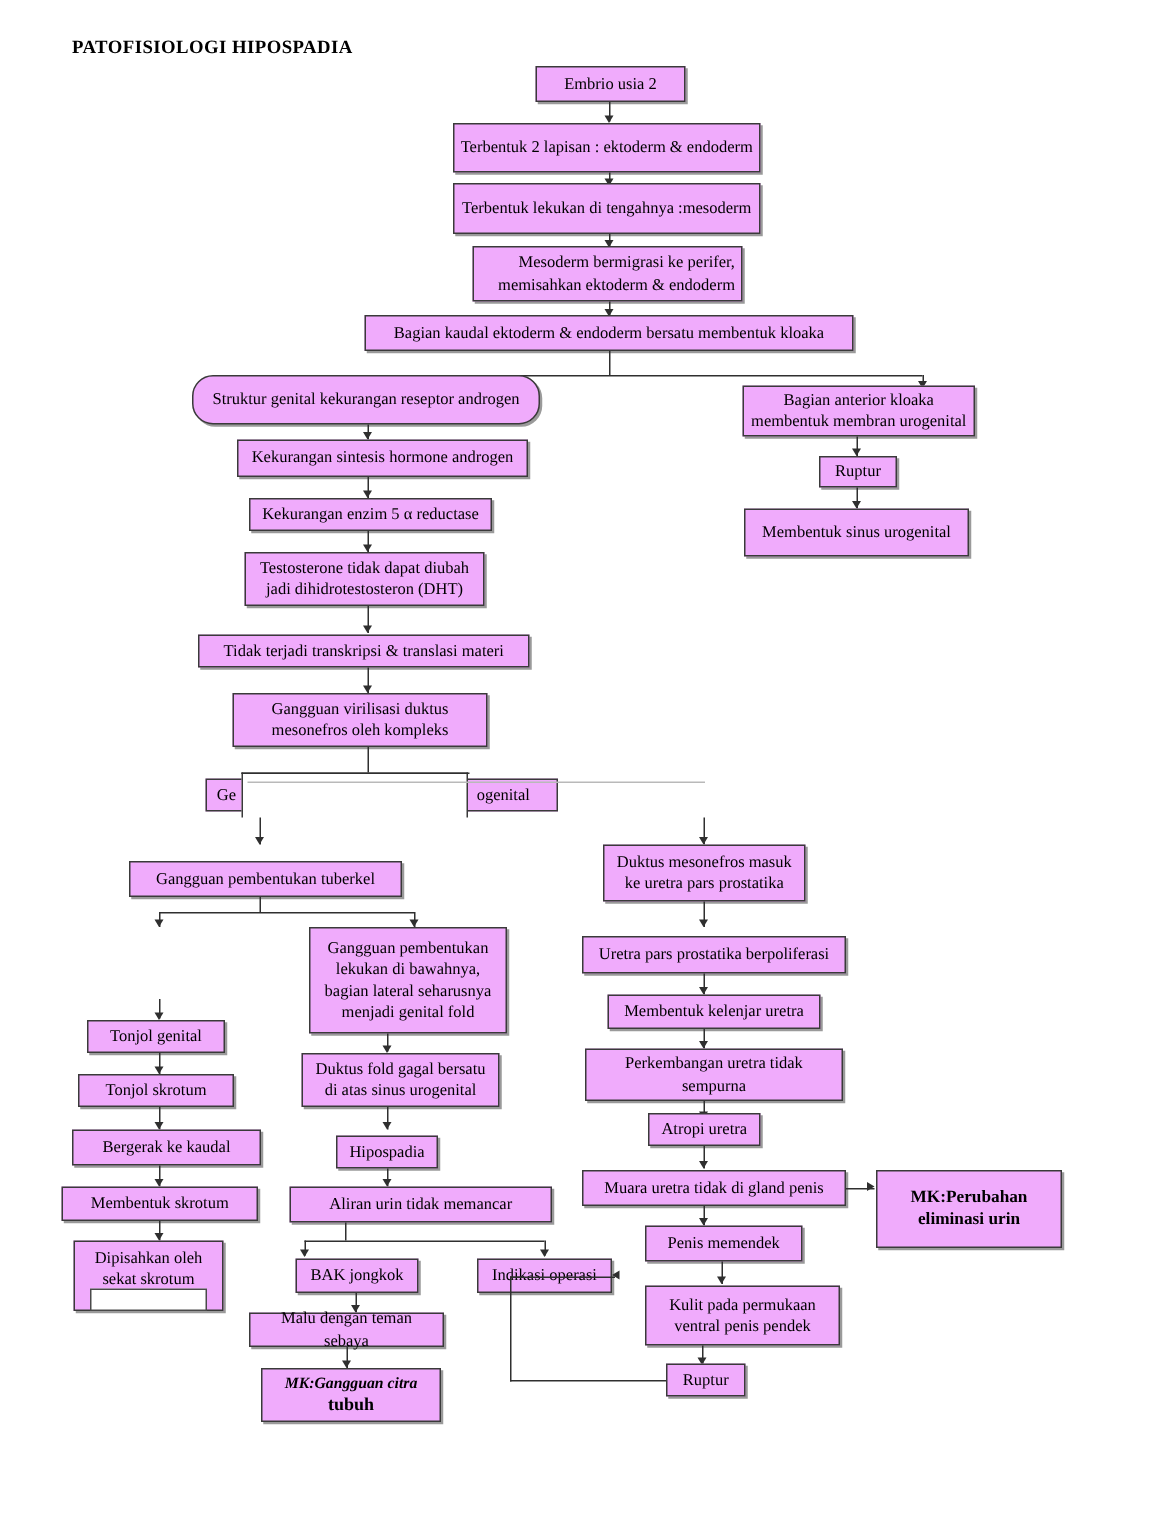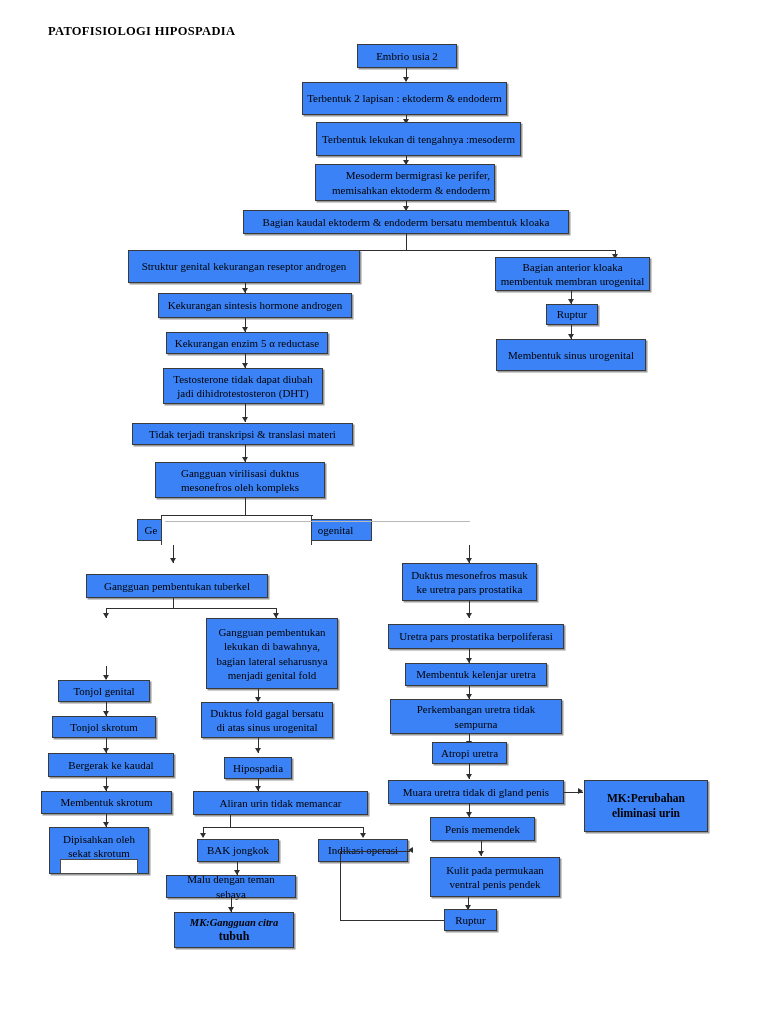--- a/index.html
+++ b/index.html
@@ -18,21 +18,21 @@
     font-size:12.5px;
     letter-spacing:0.3px;
     white-space:nowrap;
   }
 
   
   .node{
     position:absolute;
     box-sizing:border-box;
     border:1px solid #3a3a3a;
-    background:#3b82f6;
+    background:#f0abfc;
     display:flex;
     align-items:center;
     justify-content:center;
     text-align:center;
     font-family:"Liberation Serif", serif;
     font-size:11px;
     line-height:1.28;
     padding:2px 4px;
     color:#000;
   }
@@ -94,38 +94,38 @@
   <div class="title" style="left:48px;top:24px;">PATOFISIOLOGI HIPOSPADIA</div>
 
   <div class="node shadowed" style="left:357px;top:44px;width:100px;height:24px;">Embrio usia 2</div>
   <div class="ln v" style="left:406px;top:68px;height:13px;"></div>
   <div class="arrow down" style="left:403px;top:77px;"></div>
 
   <div class="node shadowed" style="left:302px;top:82px;width:205px;height:33px;">Terbentuk 2 lapisan : ektoderm &amp; endoderm</div>
   <div class="ln v" style="left:406px;top:115px;height:9px;"></div>
   <div class="arrow down" style="left:403px;top:119px;"></div>
 
-  <div class="node shadowed" style="left:302px;top:122px;width:205px;height:34px;margin-left:14px;">Terbentuk lekukan di tengahnya :mesoderm</div>
+  <div class="node shadowed" style="left:302px;top:122px;width:205px;height:34px;">Terbentuk lekukan di tengahnya :mesoderm</div>
   <div class="ln v" style="left:406px;top:156px;height:9px;"></div>
   <div class="arrow down" style="left:403px;top:160px;"></div>
 
   <div class="node shadowed" style="left:315px;top:164px;width:180px;height:37px;text-align:right;">Mesoderm bermigrasi ke perifer, memisahkan ektoderm &amp; endoderm</div>
   <div class="ln v" style="left:406px;top:201px;height:10px;"></div>
   <div class="arrow down" style="left:403px;top:206px;"></div>
 
   <div class="node shadowed" style="left:243px;top:210px;width:326px;height:24px;">Bagian kaudal ektoderm &amp; endoderm bersatu membentuk kloaka</div>
 
   <div class="ln v" style="left:406px;top:234px;height:16px;"></div>
   <div class="ln h" style="left:196px;top:250px;width:419px;"></div>
   <div class="ln v" style="left:196px;top:250px;height:10px;"></div>
   <div class="arrow down" style="left:193px;top:254px;"></div>
   <div class="ln v" style="left:615px;top:250px;height:10px;"></div>
   <div class="arrow down" style="left:612px;top:254px;"></div>
 
-  <div class="node shadowed" style="left:128px;top:250px;width:232px;height:33px;">Struktur genital kekurangan reseptor androgen</div>
+  <div class="node shadowed" style="left:128px;top:250px;width:232px;height:33px;border-radius:14px;">Struktur genital kekurangan reseptor androgen</div>
   <div class="ln v" style="left:245px;top:283px;height:10px;"></div>
   <div class="arrow down" style="left:242px;top:288px;"></div>
 
   <div class="node shadowed" style="left:158px;top:293px;width:194px;height:25px;">Kekurangan sintesis hormone androgen</div>
   <div class="ln v" style="left:245px;top:318px;height:14px;"></div>
   <div class="arrow down" style="left:242px;top:327px;"></div>
 
   <div class="node shadowed" style="left:166px;top:332px;width:162px;height:22px;">Kekurangan enzim 5 α reductase</div>
   <div class="ln v" style="left:245px;top:354px;height:14px;"></div>
   <div class="arrow down" style="left:242px;top:363px;"></div>

